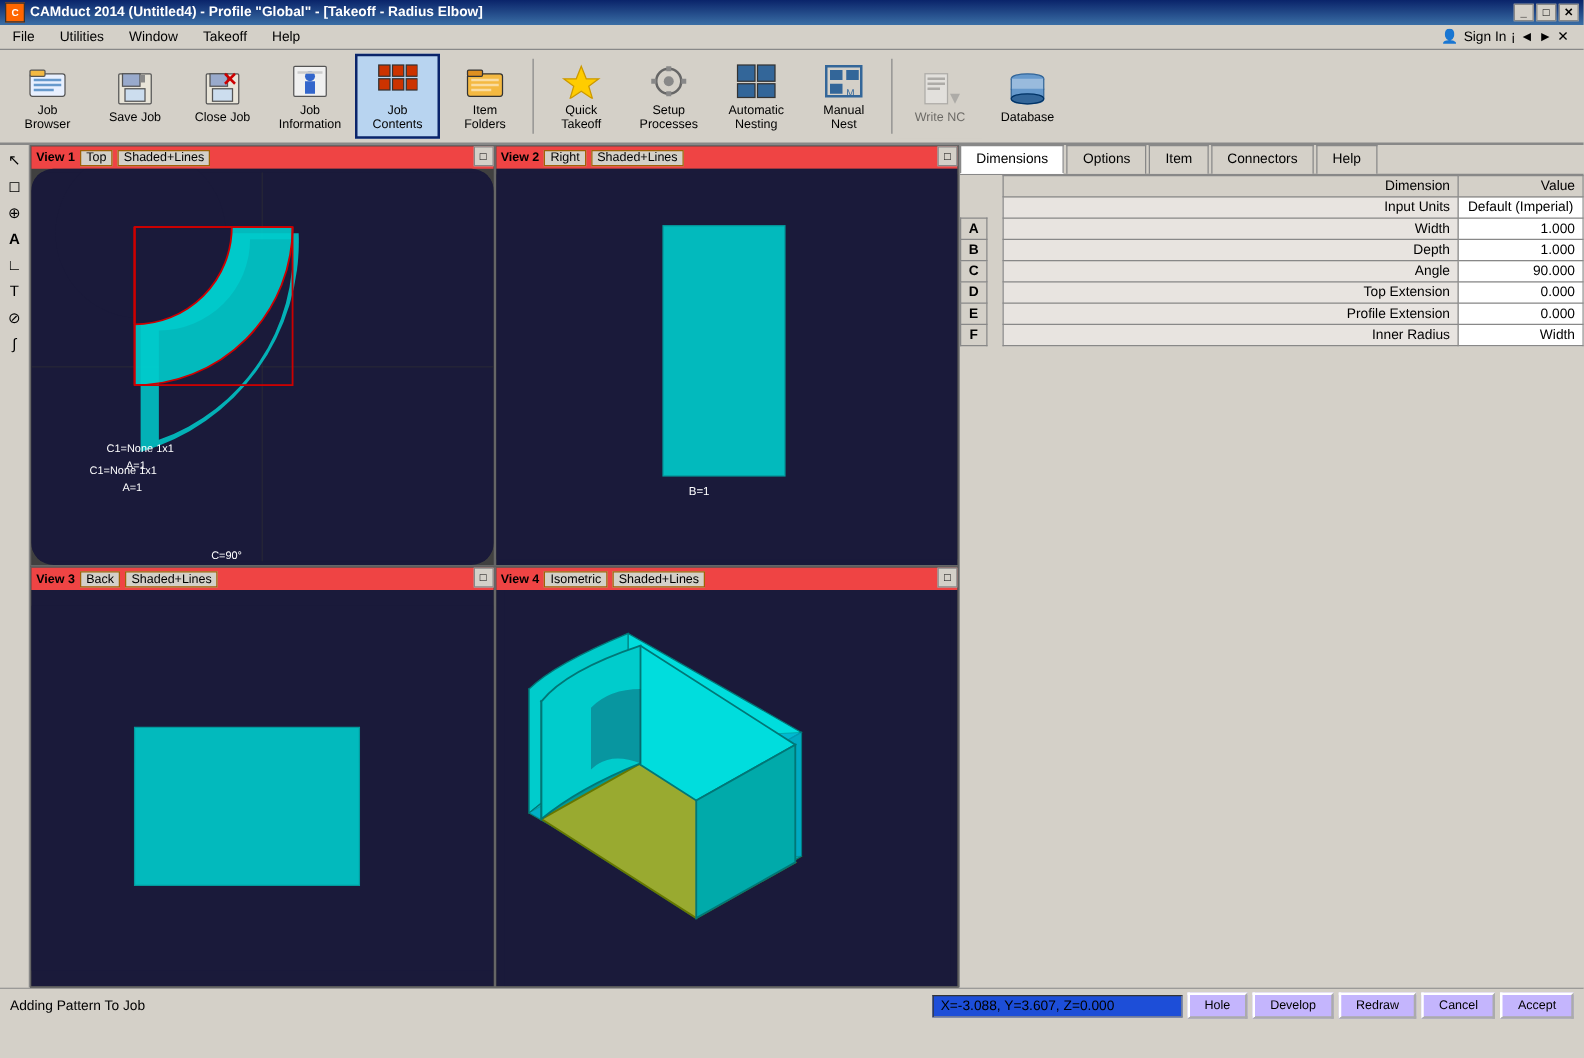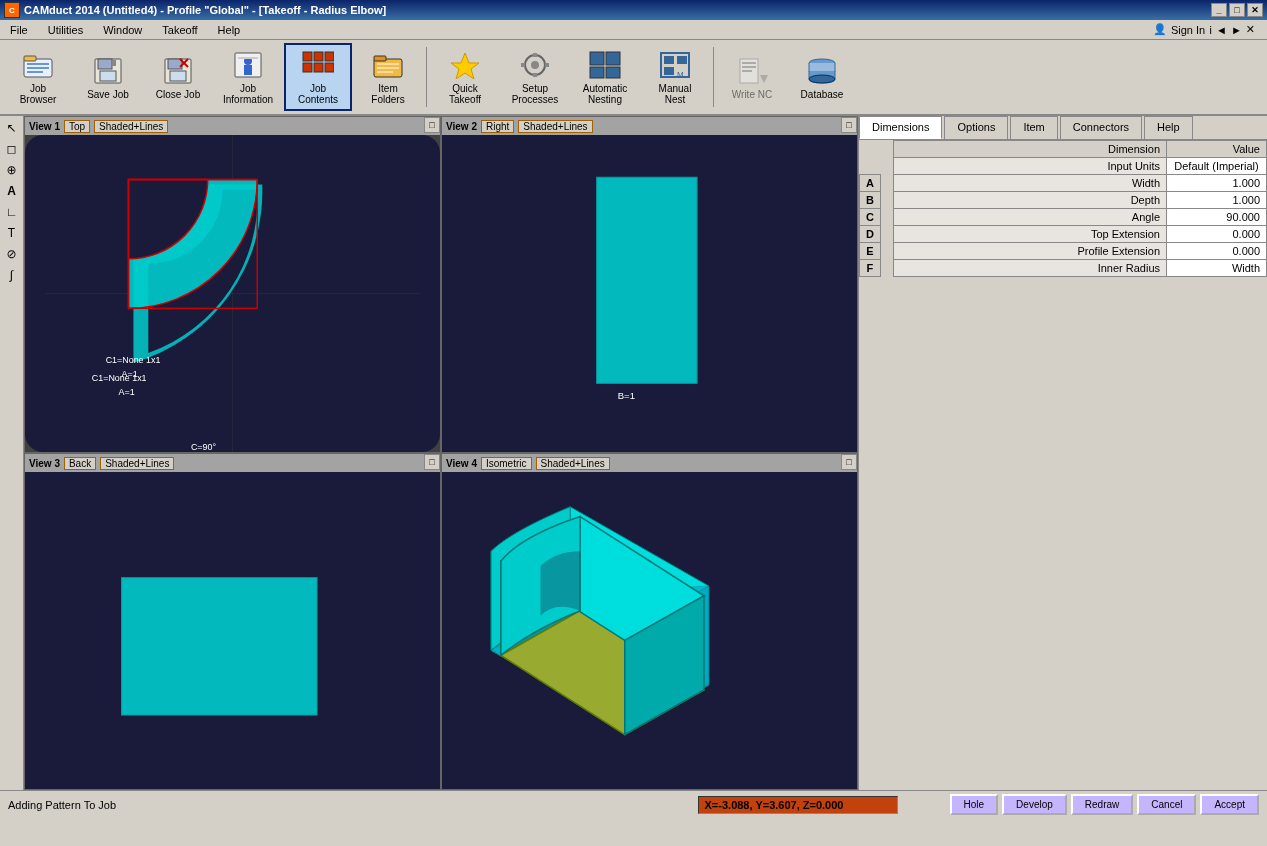--- a/index.html
+++ b/index.html
@@ -106,21 +106,21 @@
       gap: 0;
       background: #808080;
     }
     .viewport {
       background: #404040;
       border: 1px solid #666;
       position: relative;
       overflow: hidden;
     }
     .viewport-header {
-      background: #a3a3a3;
+      background: #ef4444;
       height: 18px;
       display: flex;
       align-items: center;
       padding: 0 4px;
       gap: 4px;
       font-size: 10px;
     }
     .viewport-title { font-weight: bold; }
     .view-label {
       background: #d4d0c8;
@@ -164,21 +164,21 @@
       background: #1a1a3a;
     }
 
     
     #view4-content {
       background: #1a1a3a;
     }
 
     
     #right-panel {
-      width: 409px;
+      width: 500px;
       background: #d4d0c8;
       border-left: 1px solid #888;
       display: flex;
       flex-direction: column;
     }
     #right-tabs {
       display: flex;
       background: #d4d0c8;
       border-bottom: 1px solid #888;
       height: 24px;
@@ -212,24 +212,23 @@
 
     
     #statusbar {
       background: #d4d0c8;
       height: 28px;
       display: flex;
       align-items: center;
       border-top: 1px solid #888;
       padding: 0 8px;
       font-size: 11px;
-      gap: 28px;
     }
     #status-text { flex: 1; }
-    #coords { min-width: 200px; border: 1px inset #888; background: #c2410c; padding: 2px 6px; margin-right: 24px; font-weight: bold; }
+    #coords { min-width: 200px; border: 1px inset #888; background: #1d4ed8; padding: 2px 6px; margin-right: 4px; }
 
     
     #bottom-btns {
       display: flex;
       gap: 4px;
       align-items: center;
     }
     .bottom-btn {
       padding: 3px 12px;
       background: #c4b5fd;

